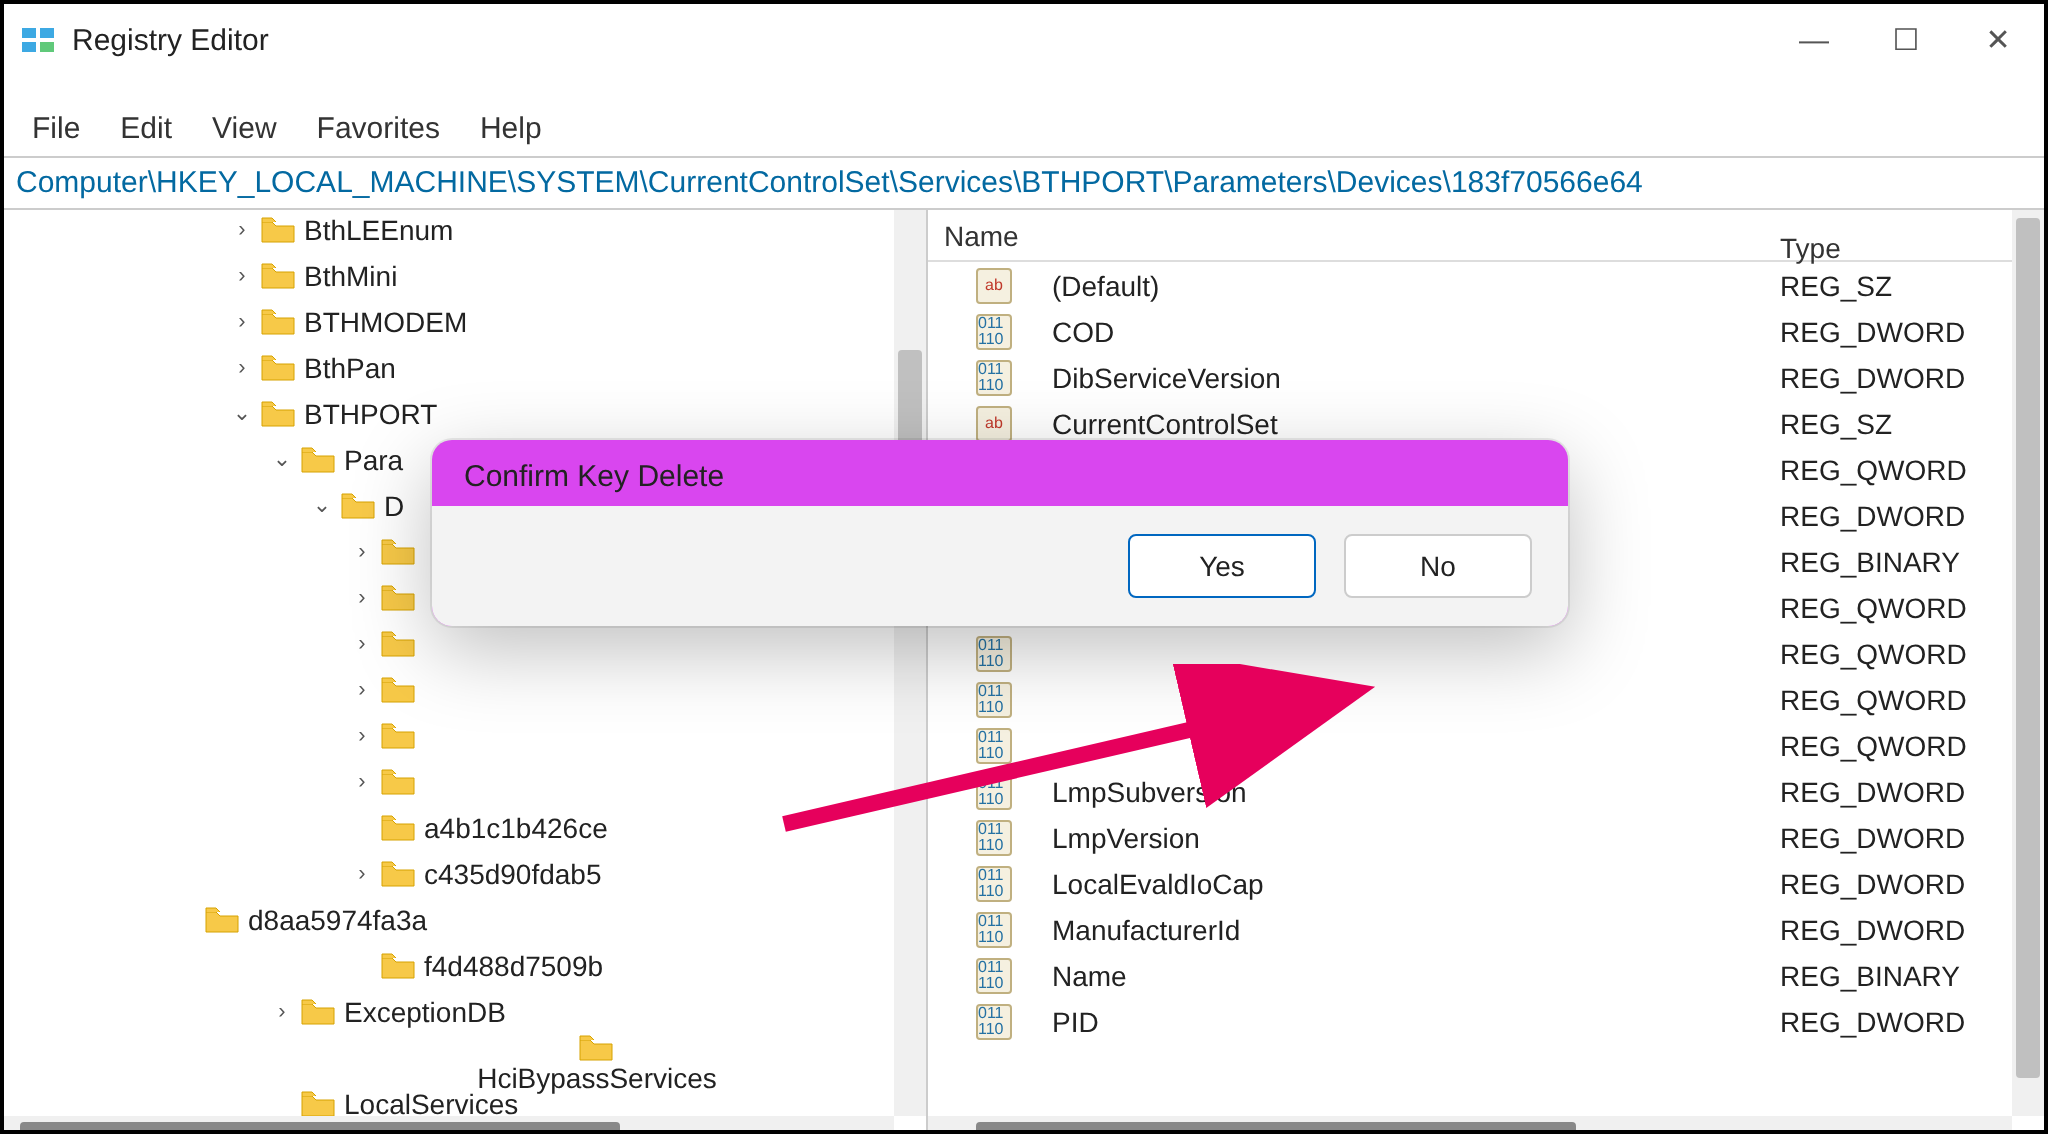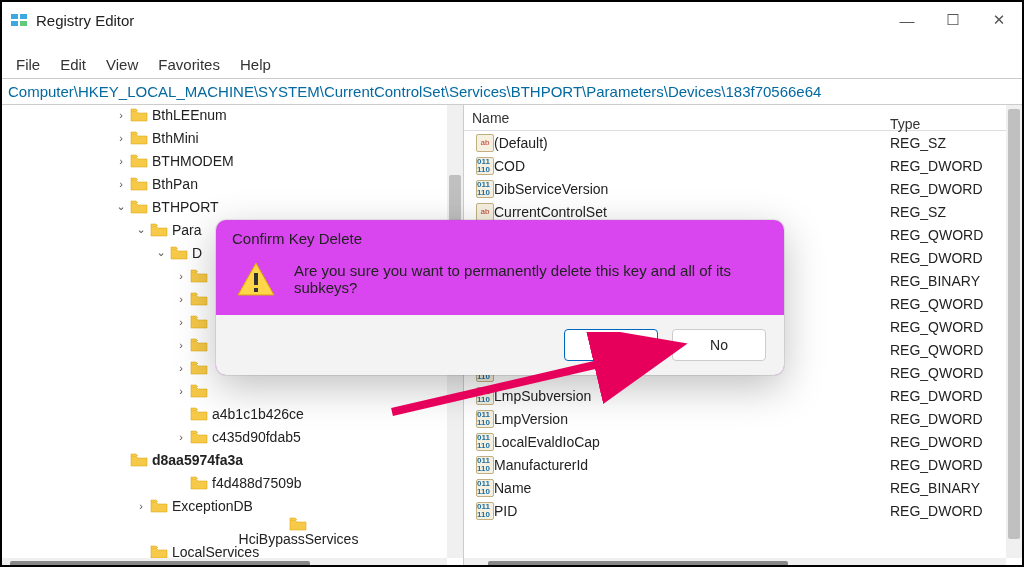--- a/index.html
+++ b/index.html
@@ -17,25 +17,25 @@
   .tree-pane .inner { position: absolute; left: 0; right: 0; top: -2px; }
   .tree-row { display: flex; align-items: center; height: 23px; color: #222; white-space: nowrap; }
   .tree-row .expander { width: 14px; text-align: center; color: #555; font-size: 11px; }
   .tree-row .folder { width: 18px; height: 14px; margin: 0 4px 0 2px; display: inline-block; }
   .folder svg { width: 18px; height: 14px; display: block; }
   .list-pane { flex: 1; overflow: hidden; position: relative; }
   .list-header { display: flex; border-bottom: 1px solid #ddd; height: 26px; align-items: center; color: #333; font-size: 15px; }
   .list-header .col-name { width: 420px; padding-left: 8px; }
   .list-header .col-type { flex: 1; padding-left: 6px; margin-top: 12px; }
   .list-row { display: flex; height: 23px; align-items: center; color: #222; }
-  .list-row .col-name { width: 420px; padding-left: 12px; display: flex; align-items: center; gap: 0; }
+  .list-row .col-name { width: 420px; padding-left: 24px; display: flex; align-items: center; gap: 20px; }
   .list-row .col-type { flex: 1; padding-left: 6px; }
   .val-icon { width: 18px; height: 18px; display: inline-flex; align-items: center; justify-content: center; border: 1px solid #c0b080; background: #f5f0e0; border-radius: 2px; font-size: 8px; line-height: 1; }
   .val-icon.str { color: #c0392b; }
-  .val-icon.bin { color: #2471a3; font-weight: bold; }
+  .val-icon.bin { color: #2471a3; }
   .scroll-v { position: absolute; right: 0; top: 0; bottom: 18px; width: 16px; background: #f0f0f0; }
   .scroll-v .thumb { position: absolute; left: 2px; right: 2px; background: #c0c0c0; border-radius: 2px; }
   .scroll-h { position: absolute; left: 0; right: 16px; bottom: 0; height: 18px; background: #f0f0f0; }
   .scroll-h .thumb { position: absolute; top: 3px; bottom: 3px; background: #888; border-radius: 2px; }
   .dialog { position: absolute; left: 214px; top: 218px; width: 568px; background: #d946ef; border-radius: 10px; box-shadow: 0 12px 40px rgba(0,0,0,0.25), 0 0 0 1px rgba(0,0,0,0.08); overflow: hidden; }
   .dialog .d-title { padding: 10px 16px 6px; font-size: 15px; color: #222; }
   .dialog .d-body { display: flex; align-items: center; gap: 18px; padding: 8px 20px 18px; }
   .dialog .d-msg { font-size: 15px; color: #222; }
   .warn-icon { width: 40px; height: 36px; flex-shrink: 0; }
   .dialog .d-buttons { background: #f3f3f3; padding: 14px 18px; display: flex; justify-content: flex-end; gap: 14px; }
@@ -220,21 +220,21 @@
         <div class="tree-row" style="padding-left: 172px;">
           <span class="expander">›</span>
           <span class="folder">
             <svg viewBox="0 0 18 14">
               <path d="M1 3 L6 3 L8 5 L17 5 L17 13 L1 13 Z" fill="#f7c948" stroke="#d6a200" stroke-width="0.5"></path>
               <path d="M1 3 L1 1 L6 1 L8 3" fill="#f7c948" stroke="#d6a200" stroke-width="0.5"></path>
             </svg>
           </span>
           <span>c435d90fdab5</span>
         </div>
-        <div class="tree-row" style="padding-left: 112px; font-weight: bold;">
+        <div class="tree-row" style="padding-left: 84px;">
           <span class="expander"></span>
           <span class="folder">
             <svg viewBox="0 0 18 14">
               <path d="M1 3 L6 3 L8 5 L17 5 L17 13 L1 13 Z" fill="#f7c948" stroke="#d6a200" stroke-width="0.5"></path>
               <path d="M1 3 L1 1 L6 1 L8 3" fill="#f7c948" stroke="#d6a200" stroke-width="0.5"></path>
             </svg>
           </span>
           <span>d8aa5974fa3a</span>
         </div>
         <div class="tree-row" style="padding-left: 172px;">
@@ -431,30 +431,20 @@
       <div class="thumb" style="top:4px;height:430px;"></div>
     </div>
     <div class="scroll-h">
       <div class="thumb" style="left:24px;width:300px;"></div>
     </div>
   </div>
 </div>
 
 <div class="dialog">
   <div class="d-title">Confirm Key Delete</div>
-  <div class="d-body">
-    <div class="warn-icon">
-      <svg viewBox="0 0 40 36">
-          <polygon points="20,2 38,34 2,34" fill="#ffd54a" stroke="#d6a800" stroke-width="1"></polygon>
-          <rect x="18" y="12" width="4" height="12" fill="#333"></rect>
-          <rect x="18" y="27" width="4" height="4" fill="#333"></rect>
-        </svg>
-    </div>
-    <div class="d-msg">Are you sure you want to permanently delete this key and all of its subkeys?</div>
-  </div>
   <div class="d-buttons">
     <button class="primary">Yes</button>
     <button>No</button>
   </div>
 </div>
 
 <svg class="arrow" style="left:380px;top:330px;width:320px;height:90px;">
   <defs>
       <marker id="ah" markerWidth="12" markerHeight="12" refX="10" refY="5" orient="auto">
         <polygon points="0,0 12,5 0,10" fill="#e6005c"></polygon>

